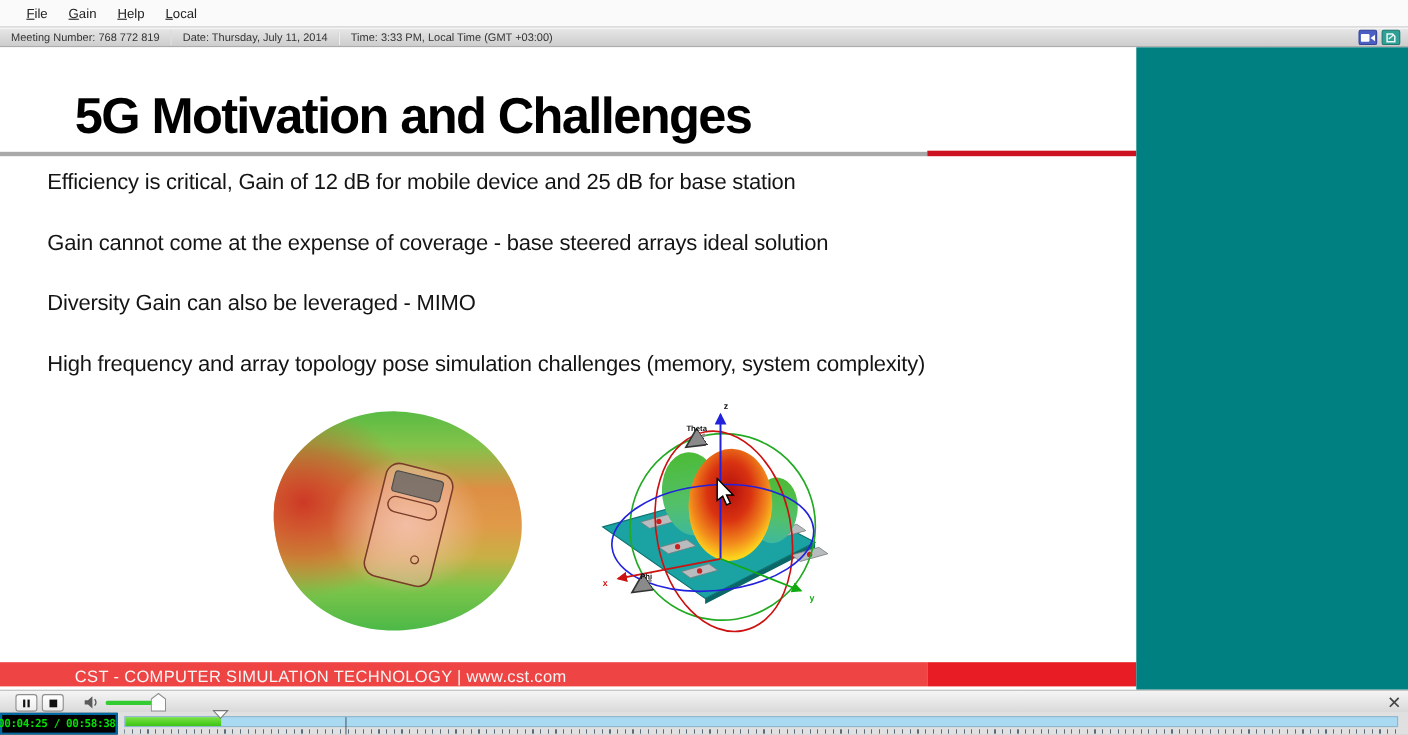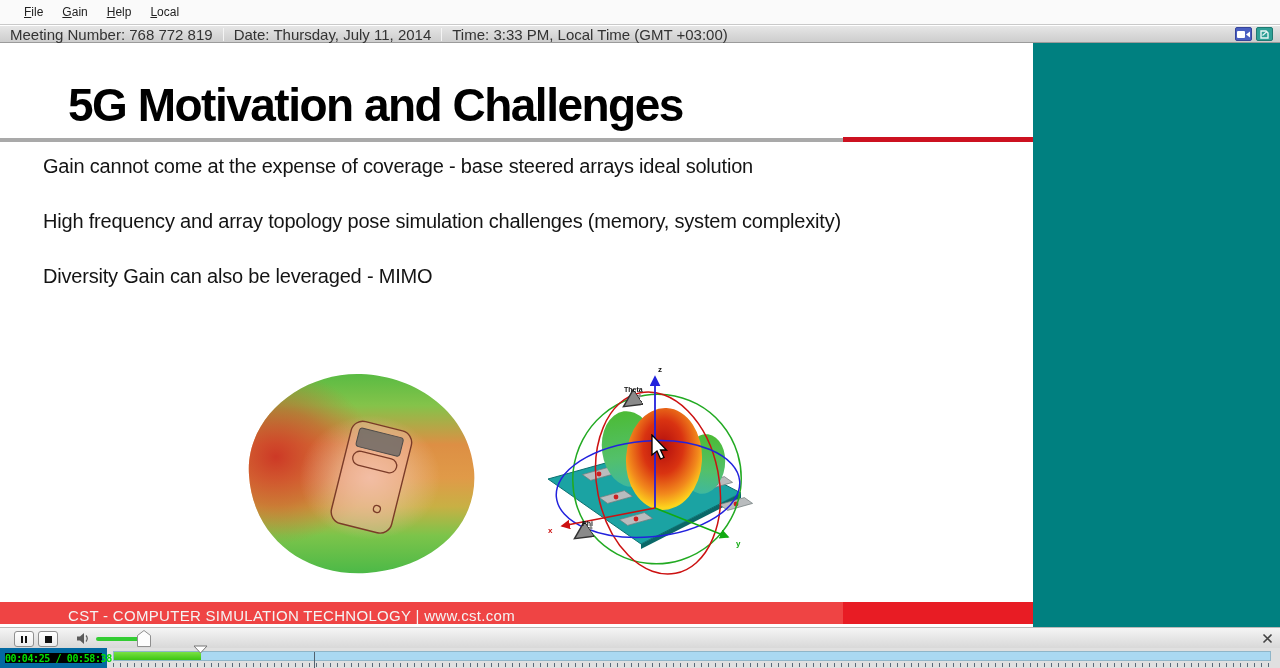--- a/index.html
+++ b/index.html
@@ -12,21 +12,21 @@
   .menu-bar{
     position:absolute;left:0;top:0;width:1280px;height:25px;background:#fafafa;
     border-bottom:1px solid #c9c9c9;display:flex;align-items:center;padding-left:24px;gap:19px;
   }
   .menu-item{font-size:12px;color:#222;display:inline-block;cursor:default;}
   .menu-item::first-letter{text-decoration:underline;}
   
   .info-bar{
     position:absolute;left:0;top:26px;width:1280px;height:17px;
     background:linear-gradient(#e6e6e6,#cdcdcd);border-bottom:1px solid #9b9b9b;
-    display:flex;align-items:center;font-size:15px;color:#333;
+    display:flex;align-items:center;font-size:10px;color:#333;
   }
   .info-seg{padding:0 10px;white-space:nowrap;}
   .info-sep{width:1px;height:13px;background:#a8a8a8;border-right:1px solid #f4f4f4;}
   .info-icons{margin-left:auto;display:flex;gap:4px;padding-right:7px;}
   .icon-btn{width:17px;height:14px;border-radius:2px;display:flex;align-items:center;justify-content:center;}
   .icon-btn.blue{background:#4a5fc1;border:1px solid #36449a;}
   .icon-btn.teal{background:#2fa096;border:1px solid #1f7a72;}
   
   .slide{position:absolute;left:0;top:43px;width:1247px;height:584px;background:#fff;}
   .teal-panel{position:absolute;left:1033px;top:43px;width:247px;height:584px;background:#008080;}
@@ -55,22 +55,22 @@
     border:1px solid #8f8f8f;border-radius:3px;display:flex;align-items:center;justify-content:center;gap:2px;
   }
   .pause-bar{width:2px;height:7px;background:#111;}
   .stop-sq{width:7px;height:7px;background:#111;}
   .vol-track{position:absolute;left:96px;top:9px;width:46px;height:4px;background:#33cc33;border-radius:2px;}
   .vol-handle{position:absolute;left:137px;top:2px;}
   .close-x{position:absolute;right:6px;top:4px;width:13px;height:13px;display:flex;align-items:center;justify-content:center;}
   
   .timeline{position:absolute;left:0;top:648px;width:1280px;height:20px;background:#e0e0e0;}
   .led-box{
-    position:absolute;left:0;top:0;width:107px;height:20px;background:#000;border:5px solid #0369a1;
-    display:flex;align-items:center;justify-content:flex-start;
+    position:absolute;left:0;top:0;width:107px;height:20px;background:#000;border:2px solid #0369a1;
+    display:flex;align-items:center;justify-content:flex-end;
   }
   .led-text{
     font-family:"DejaVu Sans Mono",monospace;font-size:10px;font-weight:bold;color:#00e000;
     letter-spacing:-0.4px;white-space:nowrap;
   }
   .bar{position:absolute;left:113px;top:3px;width:1158px;height:10px;background:#aad9f2;border:1px solid #8fb6c9;}
   .bar-fill{position:absolute;left:0;top:0;height:100%;width:7.5%;background:linear-gradient(#7ae244,#3cc414);}
   .playhead-line{position:absolute;left:200px;top:0px;width:1px;height:16px;background:#52616e;}
   .ticks{
     position:absolute;left:113px;top:15px;width:1158px;height:4px;
@@ -112,23 +112,24 @@
       </span>
     </div>
   </div>
 
   <div class="slide">
     <h1 class="slide-title">5G Motivation and Challenges</h1>
     <div class="rule-gray"></div>
     <div class="rule-red"></div>
 
     <div class="bullets">
+      <p>Efficiency is critical, Gain of 12 dB for mobile device and 25 dB for base station</p>
       <p>Gain cannot come at the expense of coverage - base steered arrays ideal solution</p>
+      <p>Diversity Gain can also be leveraged - MIMO</p>
       <p>High frequency and array topology pose simulation challenges (memory, system complexity)</p>
-      <p>Diversity Gain can also be leveraged - MIMO</p>
     </div>
 
     <svg class="fig" style="left:243px;top:327px;" width="235" height="207" viewBox="0 0 235 207">
       <defs>
         <linearGradient id="blobBand" x1="0" y1="0" x2="0" y2="1">
           <stop offset="0" stop-color="#54ba42"></stop>
           <stop offset="0.17" stop-color="#84c34a"></stop>
           <stop offset="0.36" stop-color="#dd8f44"></stop>
           <stop offset="0.52" stop-color="#e09a48"></stop>
           <stop offset="0.66" stop-color="#c8b044"></stop>

